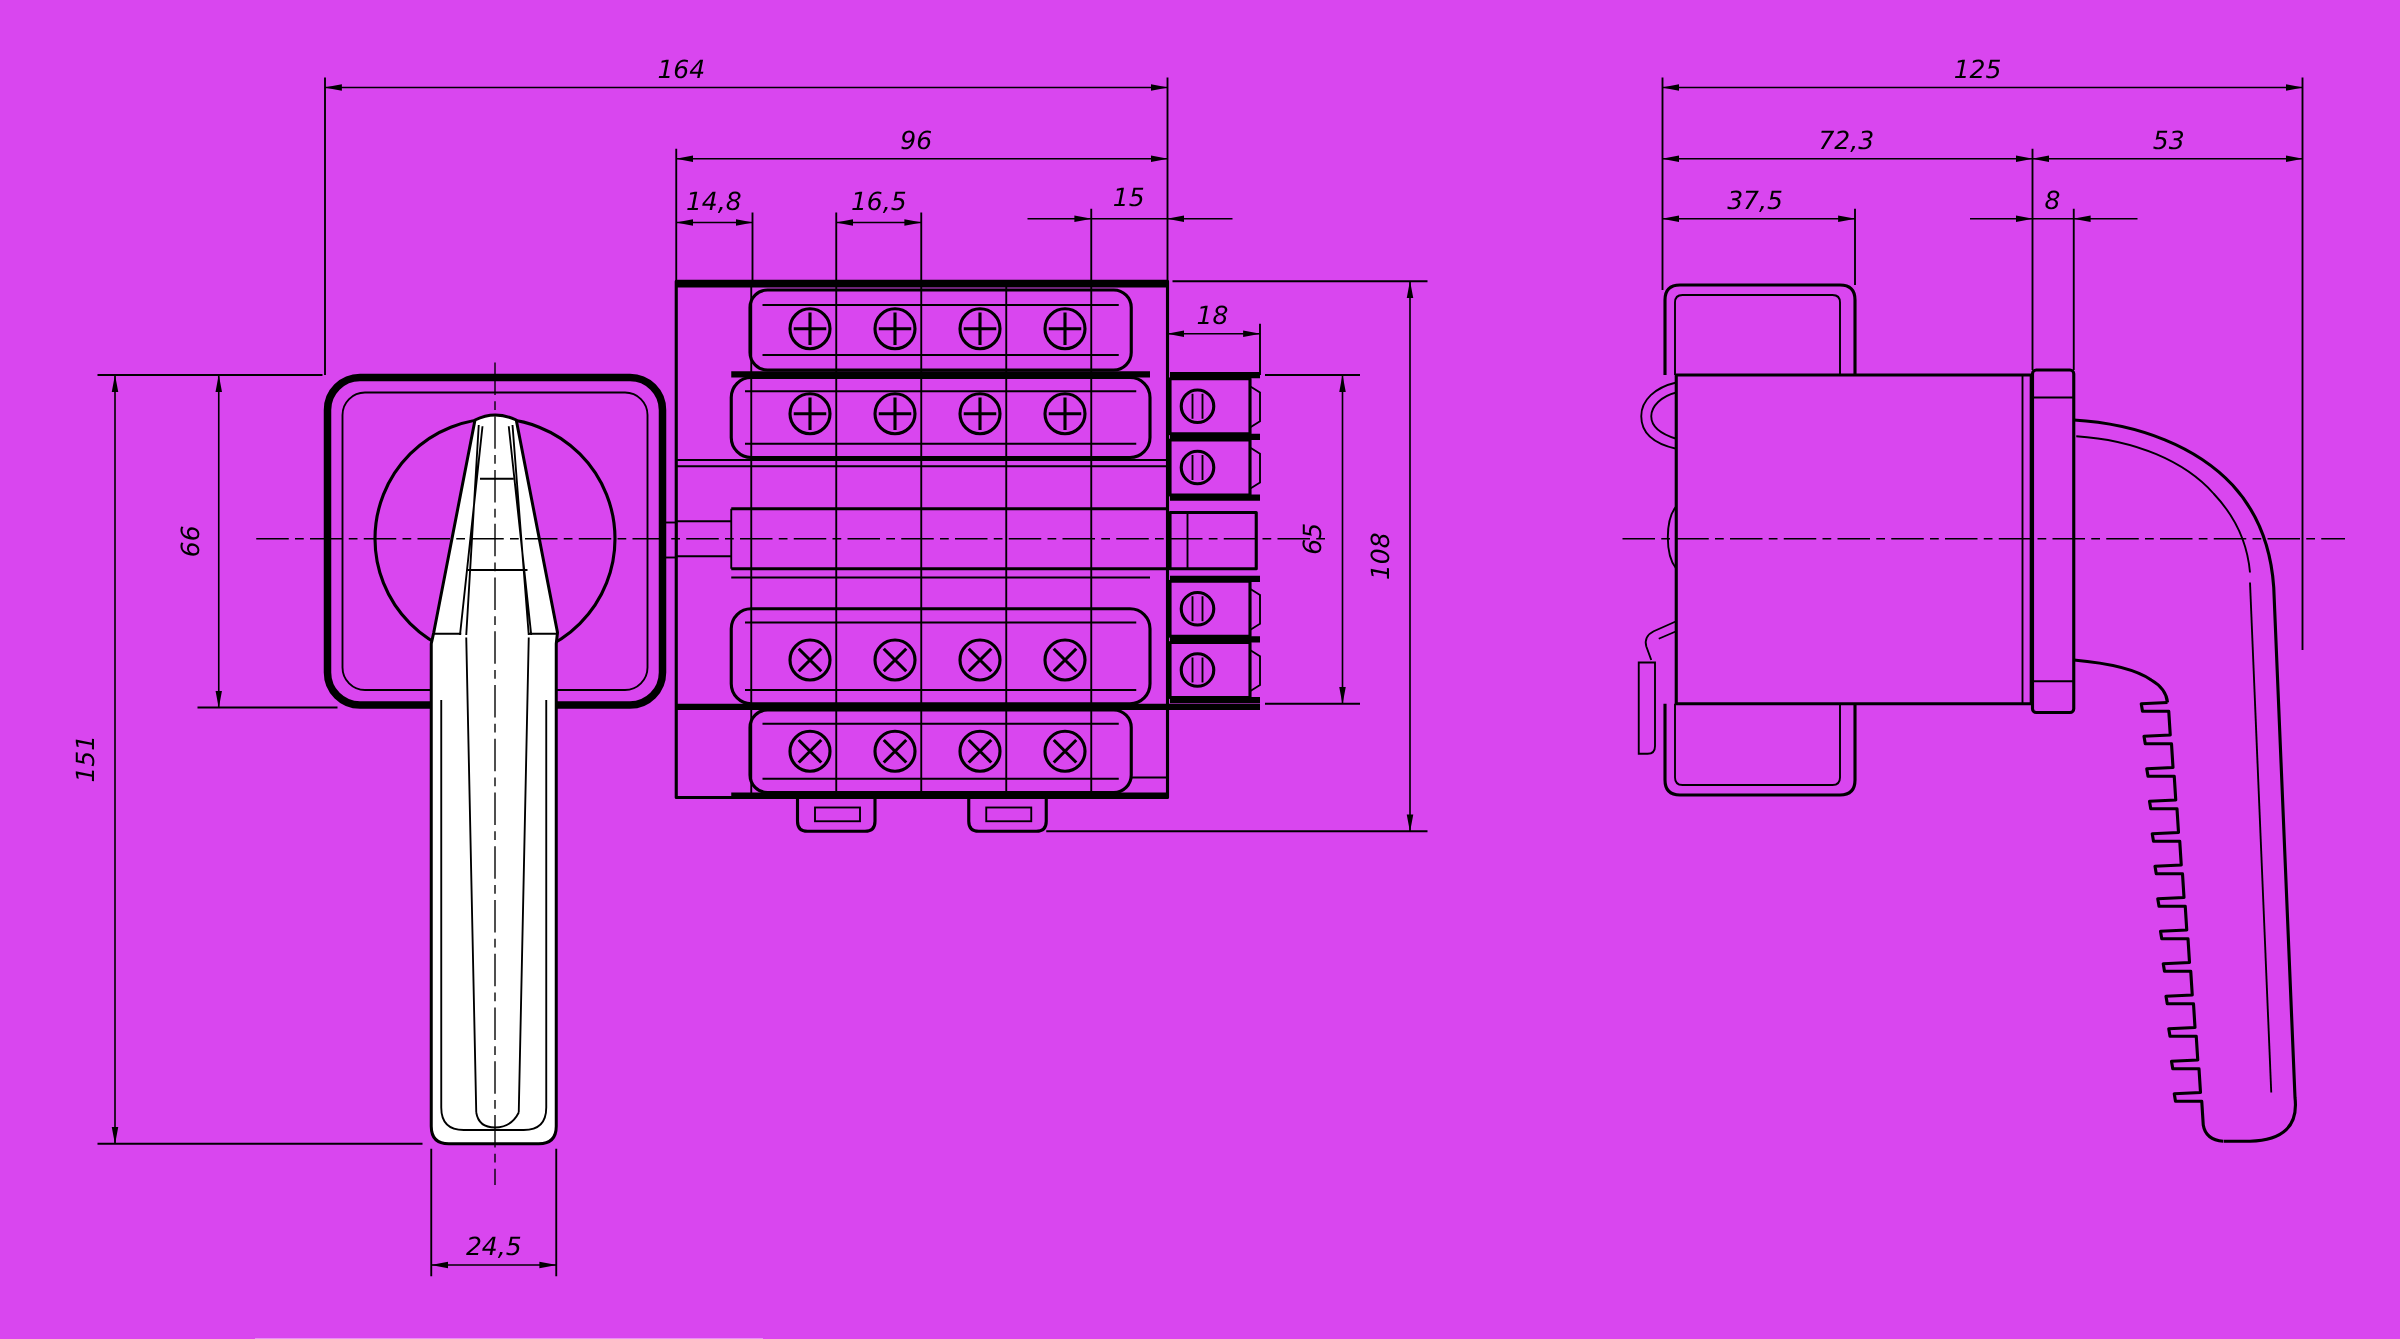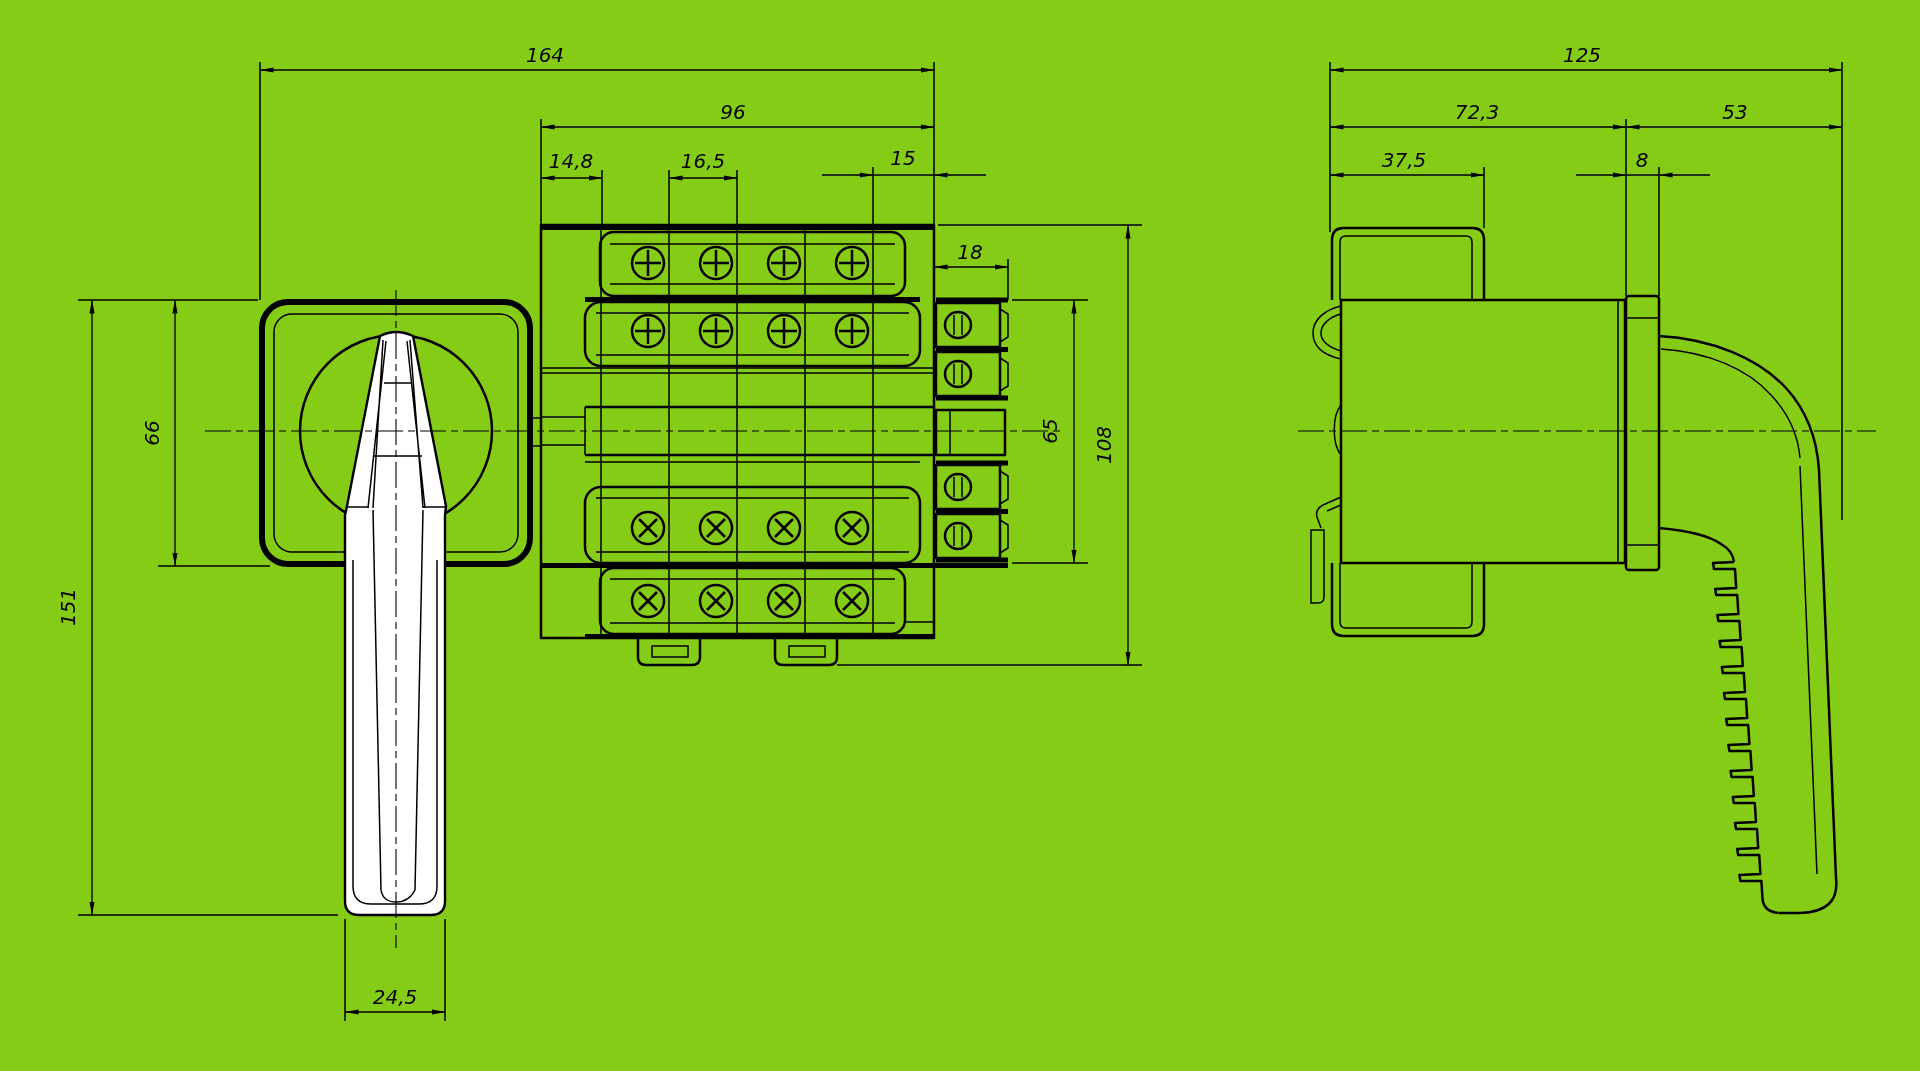--- a/index.html
+++ b/index.html
@@ -1,16 +1,16 @@
 <!DOCTYPE html>
 <html><head>
 <meta charset="utf-8">
 <style>
   html,body{margin:0;padding:0;background:#fff;}
-  .stage{width:1920px;height:1071px;background:#84cc16;position:relative;overflow:hidden;}
+  .stage{width:1920px;height:1071px;background:#d946ef;position:relative;overflow:hidden;}
   svg{display:block;}
   .ln{stroke:#000;fill:none;stroke-width:1.5;}
   .md{stroke:#000;fill:none;stroke-width:2.5;stroke-linejoin:round;}
   .hv{stroke:#000;fill:none;stroke-width:5;}
   .pl{stroke:#000;fill:none;stroke-width:6;stroke-linejoin:round;}
   .dim{stroke:#000;fill:none;stroke-width:1.3;}
   .cl{stroke:#000;fill:none;stroke-width:1.1;stroke-dasharray:26 5 7 5;}
   .wh{fill:#fff;stroke:#000;stroke-width:2.4;stroke-linejoin:round;}
   text.d{font:italic 20px "DejaVu Sans", sans-serif;fill:#000;text-anchor:middle;}
 </style>

